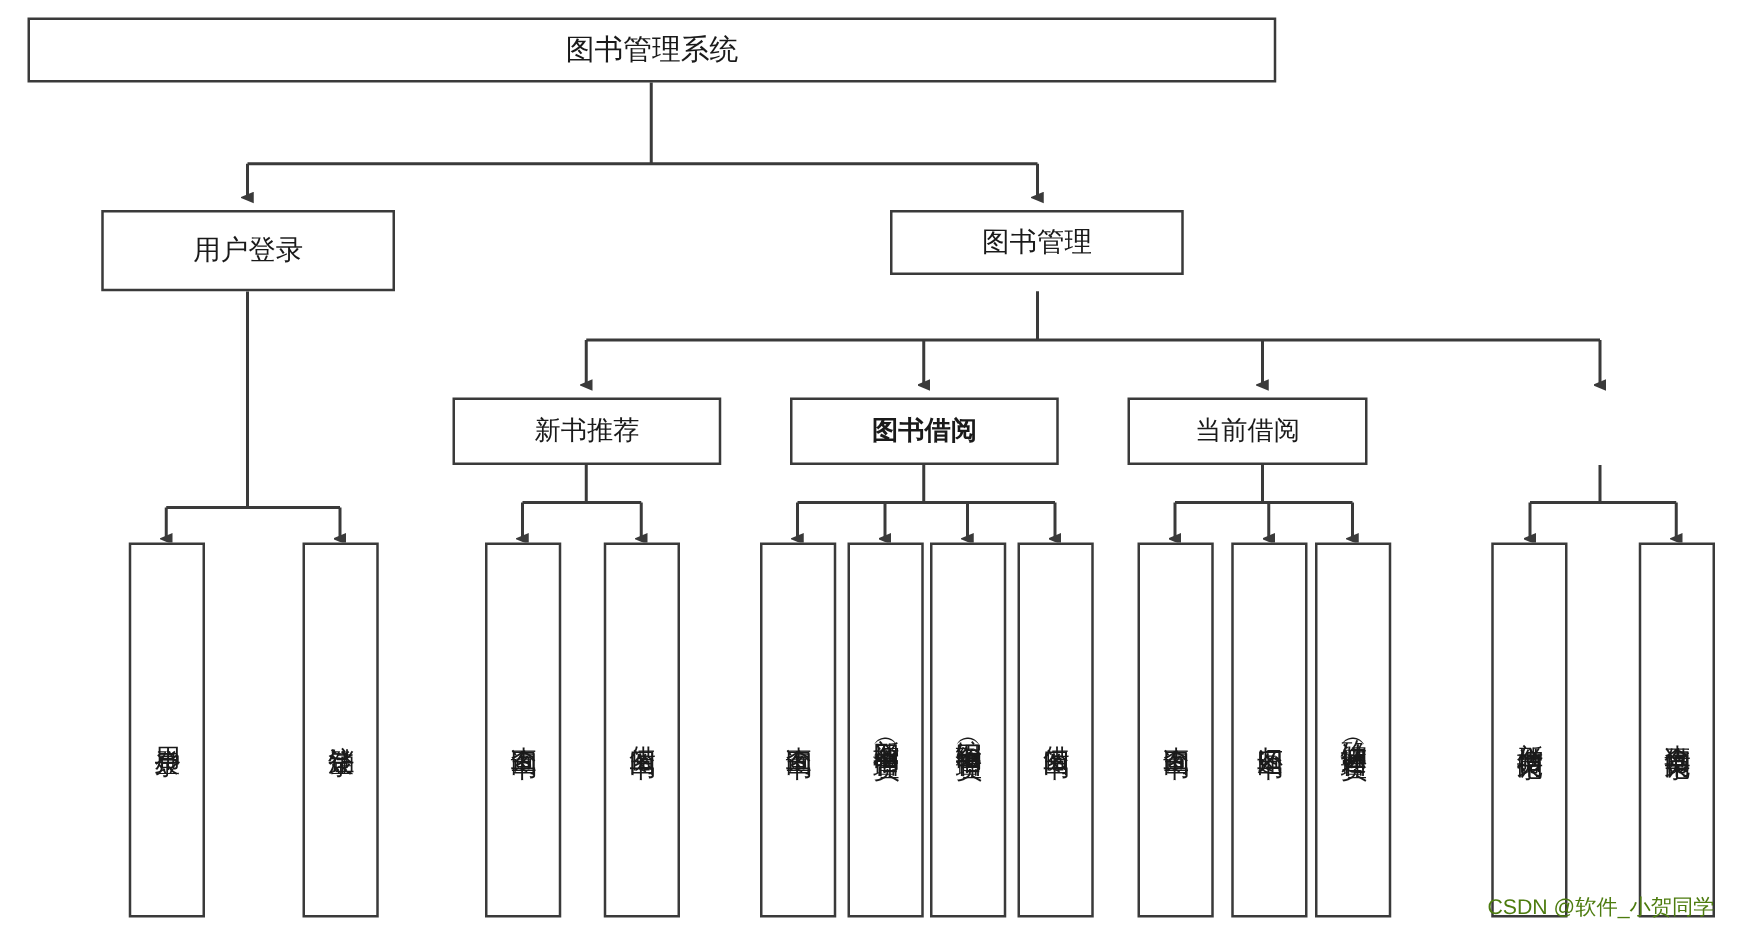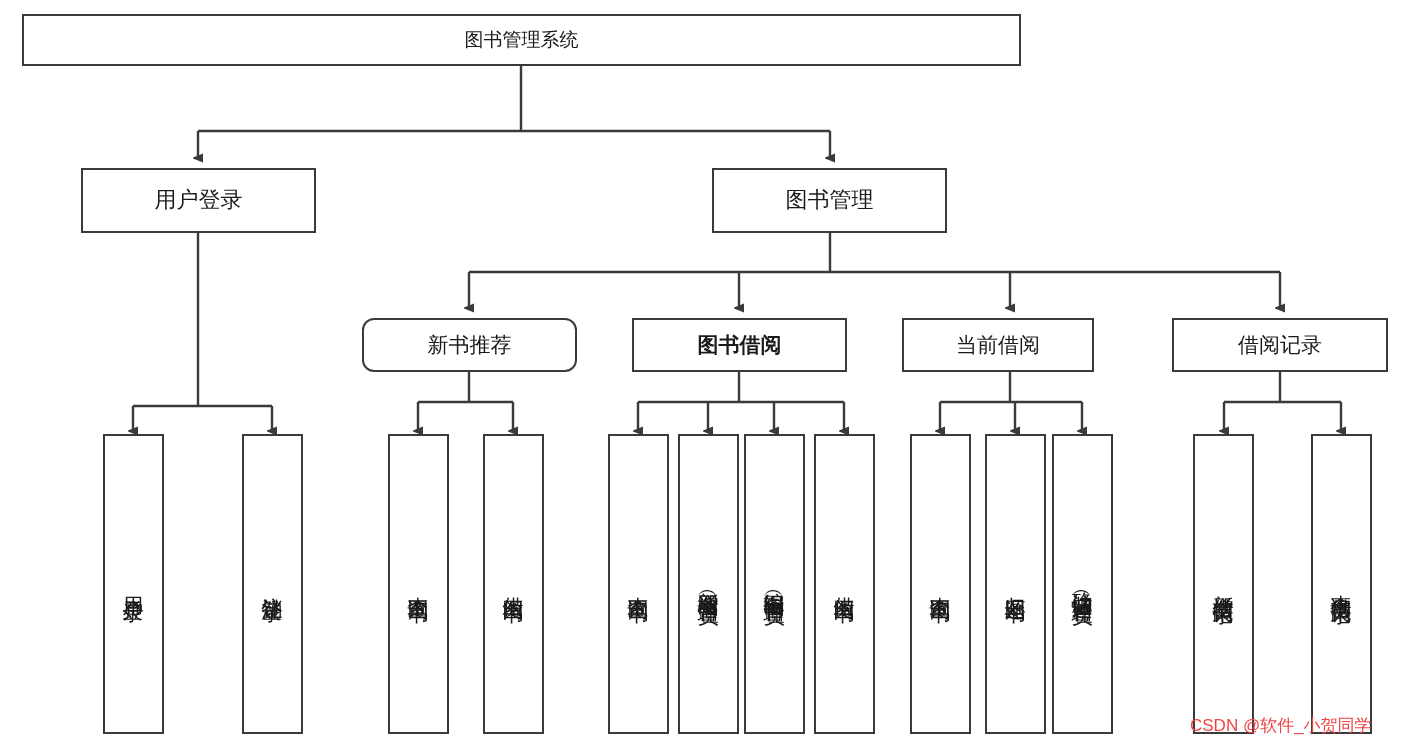--- a/index.html
+++ b/index.html
@@ -33,38 +33,38 @@
     justify-content: center;
     color: #1a1a1a;
     z-index: 2;
   }
   .node .label {
     display: block;
     text-align: center;
     line-height: 1.12;
     white-space: nowrap;
   }
-  .node.root .label { font-size: 19px; text-align: right; }
+  .node.root .label { font-size: 23px; text-align: right; }
   .node.lvl2 .label { font-size: 22px; }
   .node.lvl3 .label { font-size: 21px; }
   .node.leaf {
     align-items: center;
     justify-content: center;
   }
   .node.leaf .label {
     writing-mode: vertical-rl;
     text-orientation: upright;
     font-size: 21px;
     letter-spacing: 2px;
     line-height: 1;
   }
   .watermark {
     position: absolute;
     font-size: 17px;
-    color: #ef4444;
+    color: #4d7c0f;
     white-space: nowrap;
     z-index: 3;
     font-family: "Liberation Sans", "DejaVu Sans", sans-serif;
   }
 </style>
 </head>
 <body>
 
 <div id="canvas">
 
@@ -118,35 +118,32 @@
     </g>
   </svg>
 
   <div class="node root" style="left:22px; top:14px; width:999px; height:52px;">
     <span class="label">图书管理系统</span>
   </div>
 
   <div class="node lvl2" style="left:81px; top:168px; width:235px; height:65px;">
     <span class="label">用户登录</span>
   </div>
-  <div class="node lvl2" style="left:712px; top:168px; width:235px; height:65px;">
+  <div class="node lvl2" style="left:712px; top:168px; width:235px; height:52px;">
     <span class="label">图书管理</span>
   </div>
 
-  <div class="node lvl3" style="left:362px; top:318px; width:215px; height:54px;border-radius:12px;">
+  <div class="node lvl3" style="left:362px; top:318px; width:215px; height:54px;">
     <span class="label">新书推荐</span>
   </div>
   <div class="node lvl3" style="left:632px; top:318px; width:215px; height:54px;font-weight:bold;">
     <span class="label">图书借阅</span>
   </div>
   <div class="node lvl3" style="left:902px; top:318px; width:192px; height:54px;">
     <span class="label">当前借阅</span>
-  </div>
-  <div class="node lvl3" style="left:1172px; top:318px; width:216px; height:54px;">
-    <span class="label">借阅记录</span>
   </div>
 
   <div class="node leaf" style="left:103px; top:434px; width:61px; height:300px;">
     <span class="label">用户登录</span>
   </div>
   <div class="node leaf" style="left:242px; top:434px; width:61px; height:300px;">
     <span class="label">注销登录</span>
   </div>
 
   <div class="node leaf" style="left:388px; top:434px; width:61px; height:300px;">

